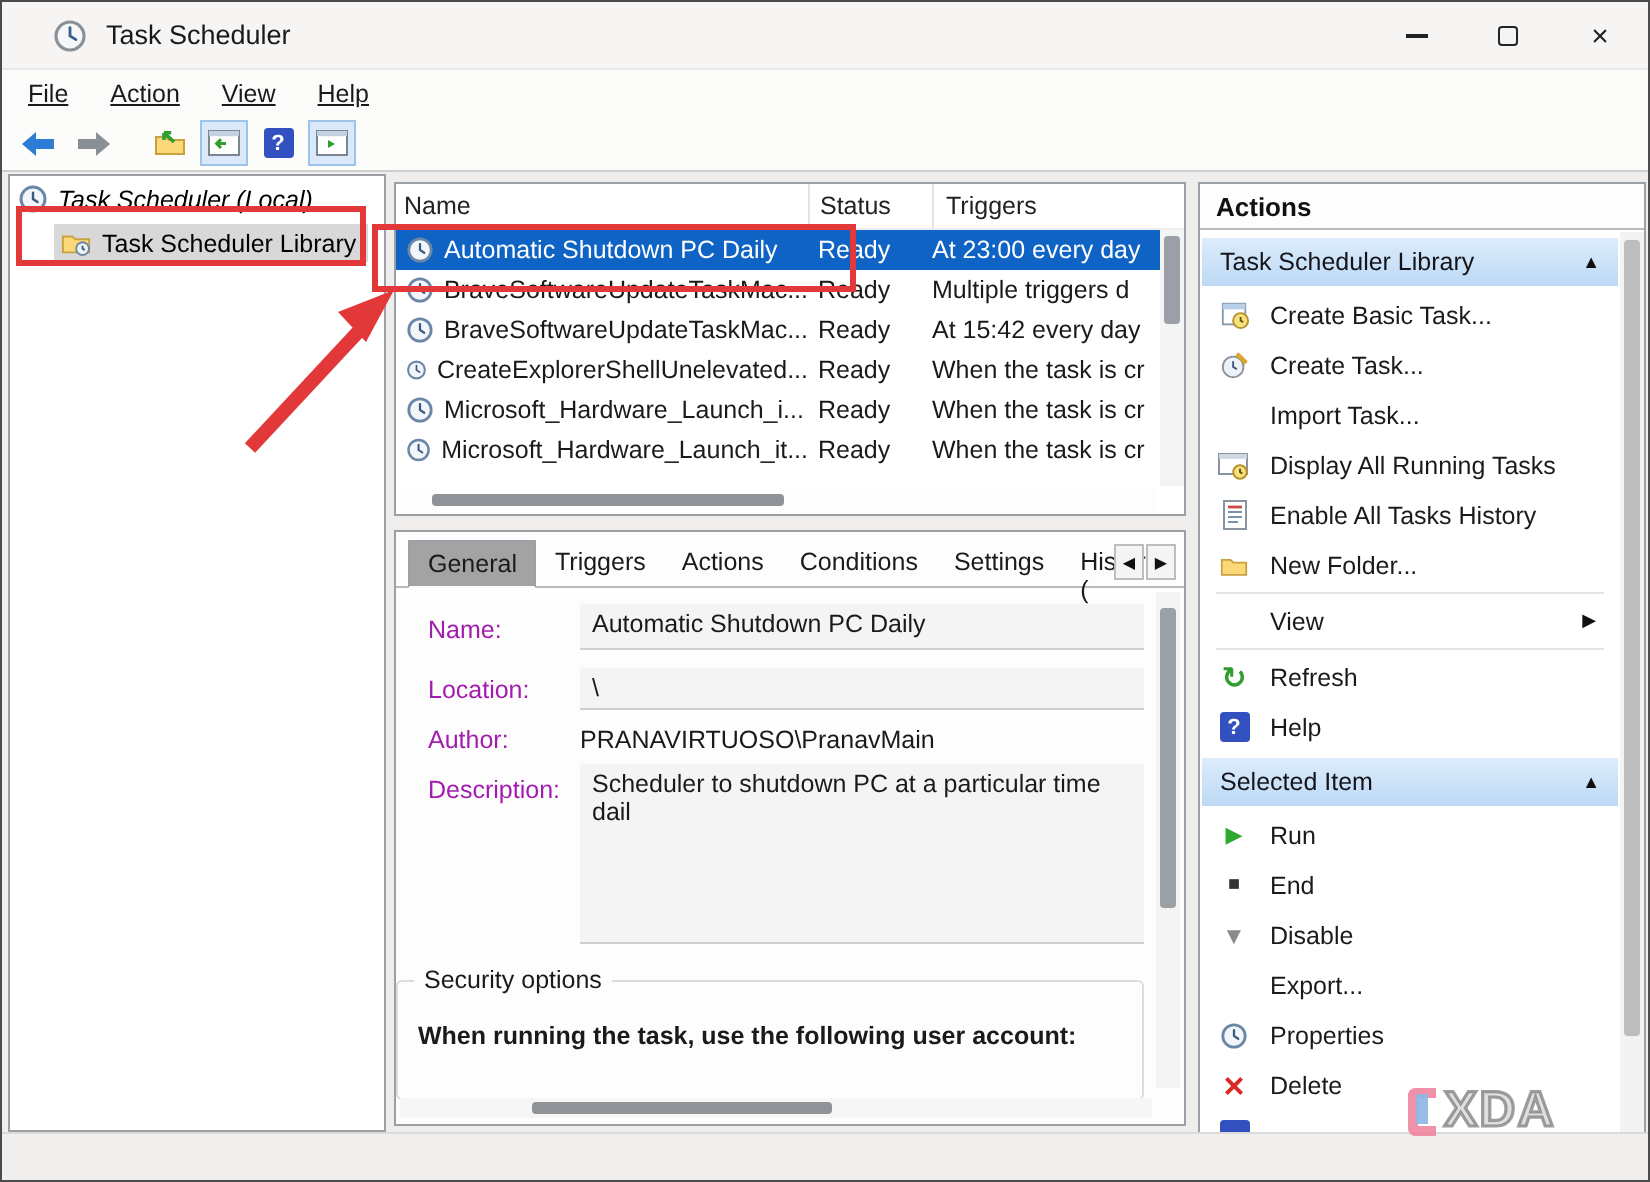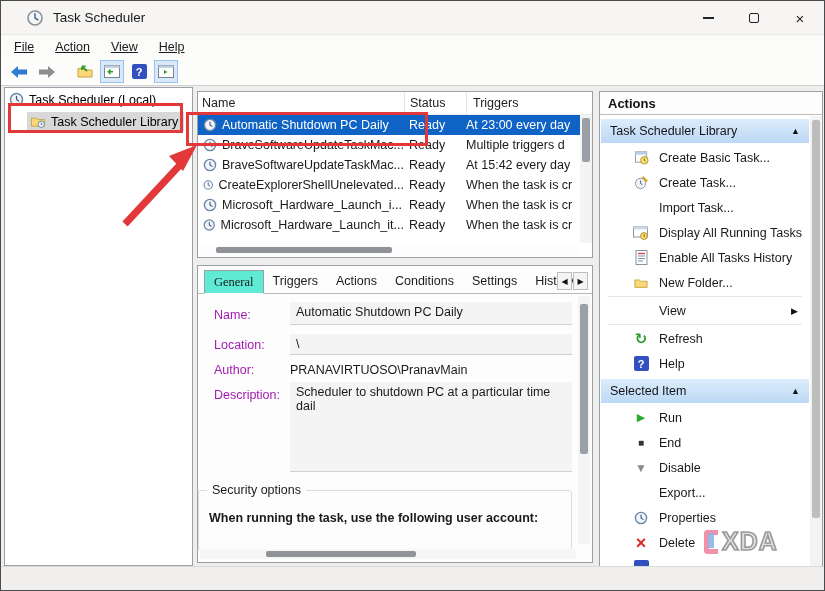--- a/index.html
+++ b/index.html
@@ -22,21 +22,21 @@
 
   
   .toolbar { position:absolute; top:57px; left:0; right:0; height:28px; background:#fcfcfb; border-bottom:1px solid #cfcfcf; display:flex; align-items:center; padding-left:6px; gap:3px; }
   .tbtn { width:24px; height:23px; display:flex; align-items:center; justify-content:center; border:1px solid transparent; }
   .tbtn.hl { background:#d9e9f9; border:1px solid #9cc3ea; }
   .tsep { width:9px; }
 
   
   .panel { position:absolute; background:#fff; border:1px solid #9aa0a6; }
   .tree-panel { left:3px; top:86px; width:189px; height:479px; font-size:12.5px; }
-  .tree-root { display:flex; align-items:center; gap:5px; padding:4px 2px 2px 4px; white-space:nowrap; }
+  .tree-root { display:flex; align-items:center; gap:5px; padding:4px 2px 2px 4px; white-space:nowrap;font-style:italic; }
   .tree-lib { display:flex; align-items:center; margin:3px 0 0 22px; }
   .tree-lib .sel { background:#d8d8d8; display:flex; align-items:center; gap:5px; padding:2px 6px 2px 3px; white-space:nowrap; }
 
   
   .tasks-panel { left:196px; top:90px; width:396px; height:167px; }
   .list-header { display:flex; height:23px; border-bottom:1px solid #ececec; font-size:12.5px; color:#222; align-items:center; }
   .ch-name { width:206px; padding-left:4px; }
   .ch-status { width:62px; padding-left:5px; border-left:1px solid #e4e4e4; height:100%; display:flex; align-items:center; }
   .ch-trig { flex:1; padding-left:6px; border-left:1px solid #e4e4e4; height:100%; display:flex; align-items:center; }
   .rows { position:absolute; top:23px; left:0; right:12px; }
@@ -47,42 +47,42 @@
   .cell-trig { flex:1; overflow:hidden; }
   .vscroll { position:absolute; right:0; top:23px; bottom:14px; width:12px; background:#f4f4f4; }
   .vscroll .thumb { position:absolute; left:2px; right:2px; background:#9aa0a5; border-radius:2px; }
   .hscroll { position:absolute; bottom:2px; left:2px; right:14px; height:10px; background:#fdfdfd; }
   .hscroll .thumb { position:absolute; top:2px; height:6px; background:#8f9398; border-radius:2px; }
 
   
   .details-panel { left:196px; top:264px; width:396px; height:298px; background:#fdfdfd; }
   .tabs { position:absolute; top:4px; left:6px; height:24px; display:flex; font-size:12.5px; color:#1a1a1a; z-index:2; }
   .tab { padding:4px 9px 0 9px; }
-  .tab.active { background:#5eead4; border:1px solid #9aa0a6; border-bottom:1px solid #fdfdfd;font-family:Liberation Serif, serif; }
+  .tab.active { background:#a3a3a3; border:1px solid #9aa0a6; border-bottom:1px solid #fdfdfd; }
   .tabline { position:absolute; top:27px; left:0; right:0; border-top:1px solid #b9b9b9; }
   .tabnav { position:absolute; top:6px; right:4px; display:flex; gap:1px; z-index:3; }
   .tabnav .tnb { width:15px; height:18px; border:1px solid #bdbdbd; background:#f4f4f4; font-size:8px; display:flex; align-items:center; justify-content:center; color:#111; }
   .flabel { position:absolute; left:16px; font-size:12.5px; color:#a21caf; }
   .fbox { position:absolute; left:92px; width:282px; background:#f4f4f4; border-bottom:1px solid #cfcfcf; font-size:12.5px; color:#1a1a1a; padding:3px 6px; overflow:hidden; white-space:nowrap; }
   .fplain { position:absolute; left:92px; font-size:12.5px; color:#1a1a1a; }
   .secgroup { position:absolute; left:0; right:20px; top:224px; height:60px; border:1px solid #dcdcdc; border-radius:3px; }
   .secgroup .legend { position:absolute; top:-8px; left:8px; background:#fdfdfd; padding:0 5px; font-size:12.5px; color:#1a1a1a; }
   .secgroup .sectext { position:absolute; top:20px; left:10px; font-size:12.5px; color:#1a1a1a; font-weight:bold; }
   .d-vscroll { position:absolute; right:2px; top:30px; bottom:18px; width:12px; background:#f4f4f4; }
   .d-vscroll .thumb { position:absolute; left:2px; right:2px; top:8px; height:150px; background:#9aa0a5; border-radius:2px; }
   .d-hscroll { position:absolute; bottom:3px; left:2px; right:16px; height:10px; background:#f6f6f6; }
   .d-hscroll .thumb { position:absolute; top:2px; height:6px; left:66px; width:150px; background:#8f9398; border-radius:2px; }
 
   
   .actions-panel { left:598px; top:90px; width:224px; height:476px; overflow:hidden; }
   .apane-title { height:23px; line-height:23px; padding-left:8px; font-weight:bold; font-size:13px; color:#111; border-bottom:1px solid #bcbcbc; background:#fdfdfd; }
   .apane-body { position:absolute; top:24px; left:0; right:12px; bottom:0; overflow:hidden; }
   .sec-header { height:24px; margin:3px 1px 2px 1px; background:linear-gradient(#dcecfb,#bcd9f5); display:flex; align-items:center; justify-content:space-between; padding:0 9px; font-size:12.5px; color:#14141a; }
   .sec-header .carat { font-size:9px; color:#111; }
-  .aitem { height:25px; display:flex; align-items:center; gap:10px; padding-left:9px; font-size:12.5px; color:#1a1a1a;margin-left:24px; }
+  .aitem { height:25px; display:flex; align-items:center; gap:10px; padding-left:9px; font-size:12.5px; color:#1a1a1a; }
   .aicon { width:16px; height:16px; flex:none; display:flex; align-items:center; justify-content:center; }
   .asep { border-top:1px solid #e6e6e6; margin:1px 8px; }
   .sub-arrow { margin-left:auto; margin-right:12px; font-size:9px; color:#111; }
   .a-scroll { position:absolute; right:0; top:24px; bottom:0; width:12px; background:#f3f3f3; }
   .a-scroll .thumb { position:absolute; left:2px; right:2px; top:4px; height:398px; background:#bdbdbd; border-radius:2px; }
 
   .bottom-strip { position:absolute; left:0; right:0; bottom:0; height:24px; background:#f0efee; border-top:1px solid #dadada; }
 
   
   .g-run { color:#2daa2d; font-size:11px; }
@@ -90,21 +90,21 @@
   .g-disable { color:#8a8a8a; font-size:12px; }
   .g-delete { color:#d92b24; font-size:18px; font-weight:bold; line-height:14px; }
   .g-refresh { color:#2f9e2f; font-size:15px; font-weight:bold; }
   .helpbox { width:15px; height:15px; background:#3250c0; border-radius:2px; color:#fff; font-size:11px; font-weight:bold; display:flex; align-items:center; justify-content:center; }
 
   
   .anno { position:absolute; border:3px solid #e2383a; z-index:50; }
   .anno-arrow { position:absolute; z-index:50; }
 
   
-  .wm { position:absolute; left:704px; top:527px; z-index:60; display:flex; align-items:center; gap:2px; }
+  .wm { position:absolute; left:704px; top:541px; z-index:60; display:flex; align-items:center; gap:2px; }
   .wm-b1 { width:14px; height:24px; border:5px solid #ef7e9b; border-right:none; border-radius:4px 0 0 4px; opacity:.85; }
   .wm-b2 { width:6px; height:15px; background:#8cb6e4; margin-left:-12px; margin-top:-2px; opacity:.9; }
   .wm-text { font-size:25px; font-weight:800; letter-spacing:1px; color:rgba(185,185,185,.45); -webkit-text-stroke:1.6px rgba(125,125,125,.75); margin-left:6px; }
 </style>
 </head>
 <body>
 
 <svg width="0" height="0" style="position:absolute">
   <defs>
     <symbol id="clk" viewBox="0 0 16 16">

